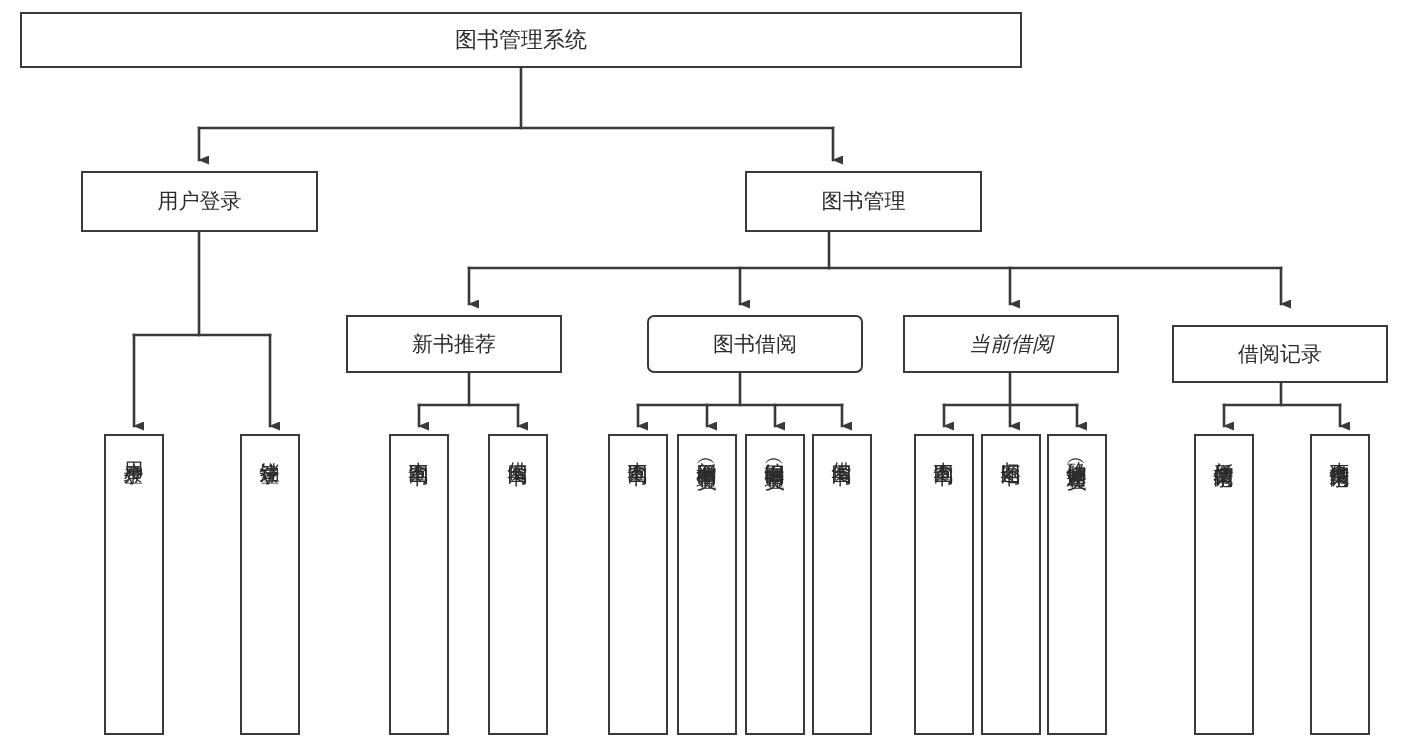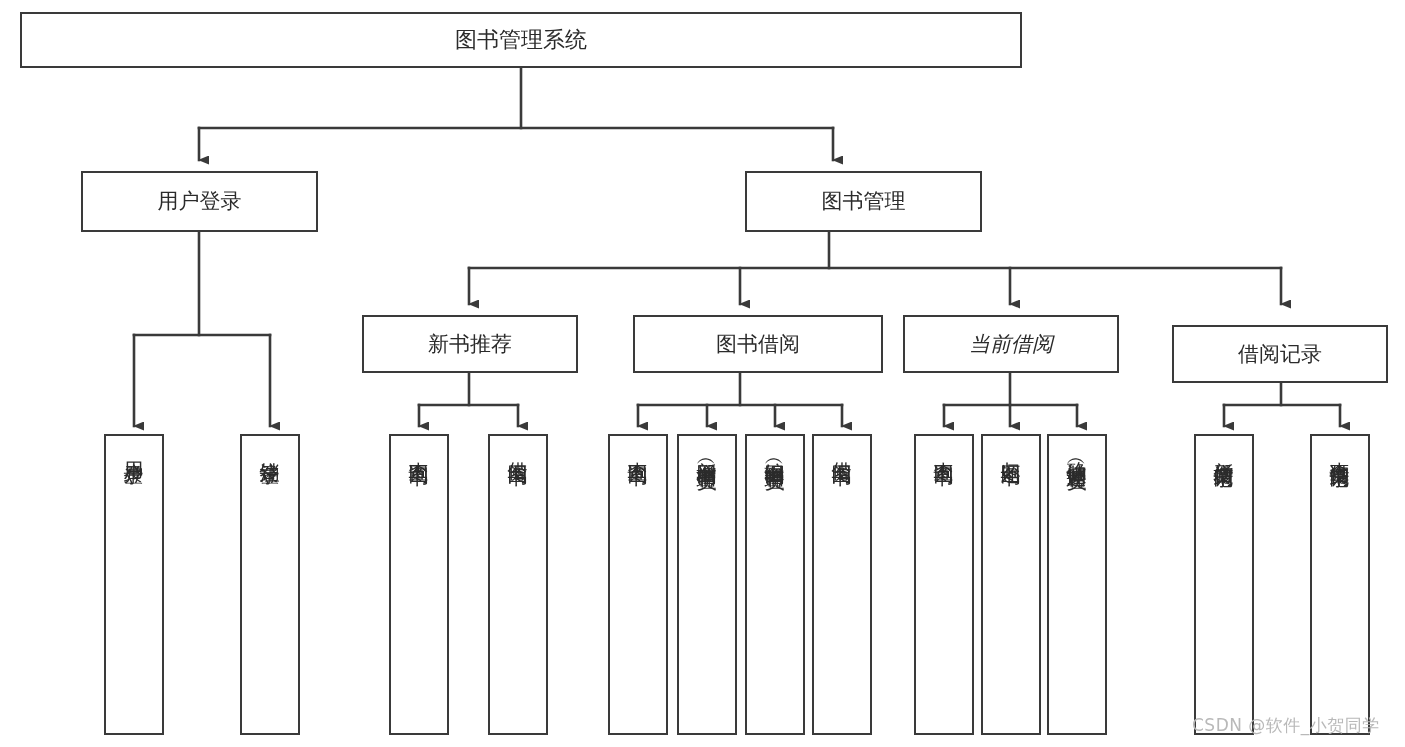--- a/index.html
+++ b/index.html
@@ -131,24 +131,24 @@
     <span class="label">图书管理系统</span>
   </div>
 
   <div class="node horiz" style="left:81px; top:171px; width:237px; height:61px;">
     <span class="label">用户登录</span>
   </div>
   <div class="node horiz" style="left:745px; top:171px; width:237px; height:61px;">
     <span class="label">图书管理</span>
   </div>
 
-  <div class="node horiz" style="left:362px; top:315px; width:216px; height:58px;">
+  <div class="node horiz" style="left:346px; top:315px; width:216px; height:58px;">
     <span class="label">新书推荐</span>
   </div>
-  <div class="node horiz" style="left:633px; top:315px; width:250px; height:58px;">
+  <div class="node horiz" style="left:647px; top:315px; width:216px; height:58px;border-radius:7px;">
     <span class="label">图书借阅</span>
   </div>
   <div class="node horiz" style="left:903px; top:315px; width:216px; height:58px;font-style:italic;">
     <span class="label">当前借阅</span>
   </div>
   <div class="node horiz" style="left:1172px; top:325px; width:216px; height:58px;">
     <span class="label">借阅记录</span>
   </div>
 
   <div class="node vert" style="left:104px; top:434px; width:60px; height:301px;">
@@ -188,15 +188,14 @@
     <span class="label">确认归还（管理员）</span>
   </div>
 
   <div class="node vert" style="left:1194px; top:434px; width:60px; height:301px;">
     <span class="label">新增借阅记录</span>
   </div>
   <div class="node vert" style="left:1310px; top:434px; width:60px; height:301px;">
     <span class="label">查询借阅记录</span>
   </div>
 
-  <div class="watermark" style="left:1192px; top:714px;">CSDN @软件_小贺同学</div>
 
 </div>
 
 </body></html>

